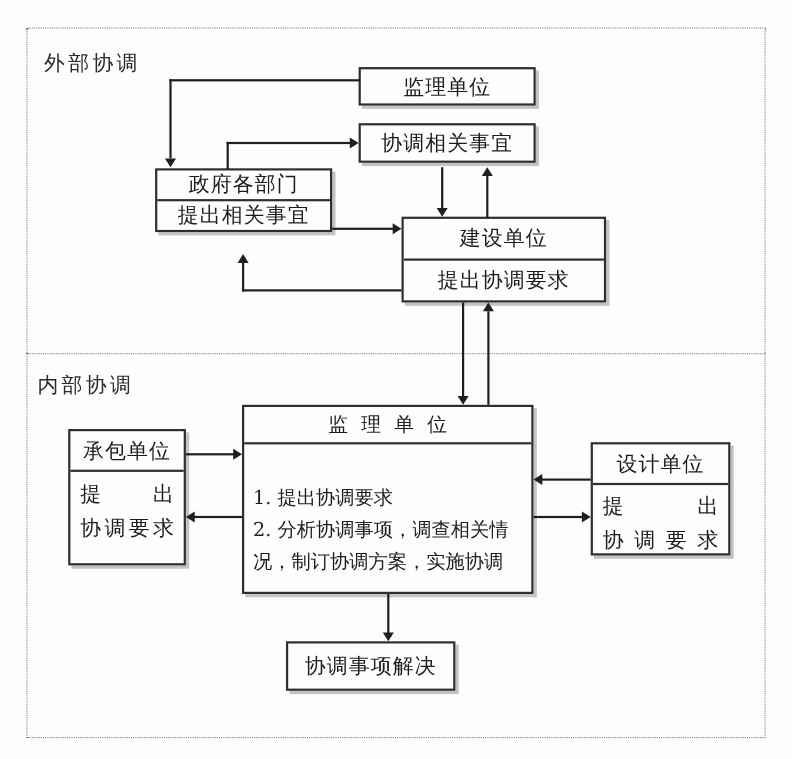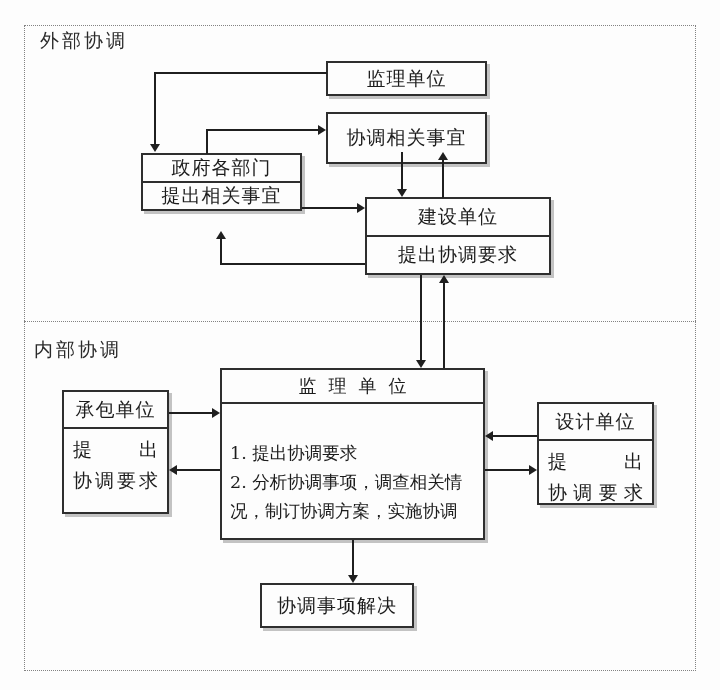--- a/index.html
+++ b/index.html
@@ -48,28 +48,28 @@
   .ah-left{border-top:5px solid transparent;border-bottom:5px solid transparent;border-right:8px solid #1f1f1f;}
 </style>
 </head>
 <body>
 
 <div class="canvas">
 
   <div class="frame"></div>
   <div class="divider"></div>
 
-  <div class="section-label" style="left:40px;top:28px;">外部协调</div>
+  <div class="section-label" style="left:40px;top:45px;">外部协调</div>
   <div class="section-label" style="left:34px;top:337px;">内部协调</div>
 
   <div class="box" style="left:326px;top:61px;width:161px;height:35px;">
     <div class="row">监理单位</div>
   </div>
 
-  <div class="box" style="left:326px;top:112px;width:161px;height:52px;">
+  <div class="box" style="left:326px;top:112px;width:161px;height:36px;">
     <div class="row">协调相关事宜</div>
   </div>
 
   <div class="box" style="left:141px;top:153px;width:161px;height:58px;">
     <div class="row titled">政府各部门</div>
     <div class="row">提出相关事宜</div>
   </div>
 
   <div class="box" style="left:365px;top:197px;width:186px;height:78px;">
     <div class="row titled">建设单位</div>
@@ -86,21 +86,21 @@
 
   <div class="box" style="left:220px;top:368px;width:265px;height:172px;">
     <div class="central-header">监理单位</div>
     <div class="central-body">
       <div class="central-line">1. 提出协调要求</div>
       <div class="central-line">2. 分析协调事项，调查相关情</div>
       <div class="central-line">况，制订协调方案，实施协调</div>
     </div>
   </div>
 
-  <div class="box" style="left:537px;top:402px;width:117px;height:103px;">
+  <div class="box" style="left:537px;top:402px;width:127px;height:103px;font-family:Liberation Mono, monospace;">
     <div class="row titled" style="flex:none;height:35px;">设计单位</div>
     <div class="spread-body">
       <div class="spread">提出</div>
       <div class="spread">协调要求</div>
     </div>
   </div>
 
   <div class="box" style="left:260px;top:583px;width:154px;height:45px;">
     <div class="row">协调事项解决</div>
   </div>

